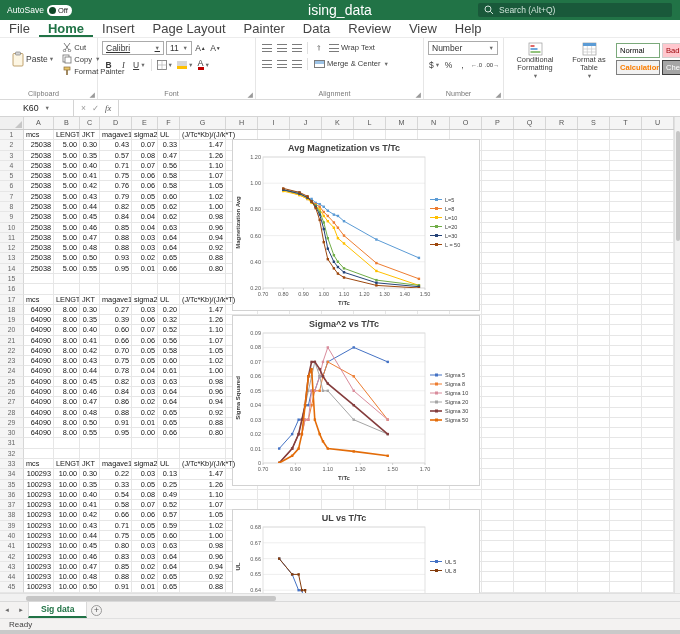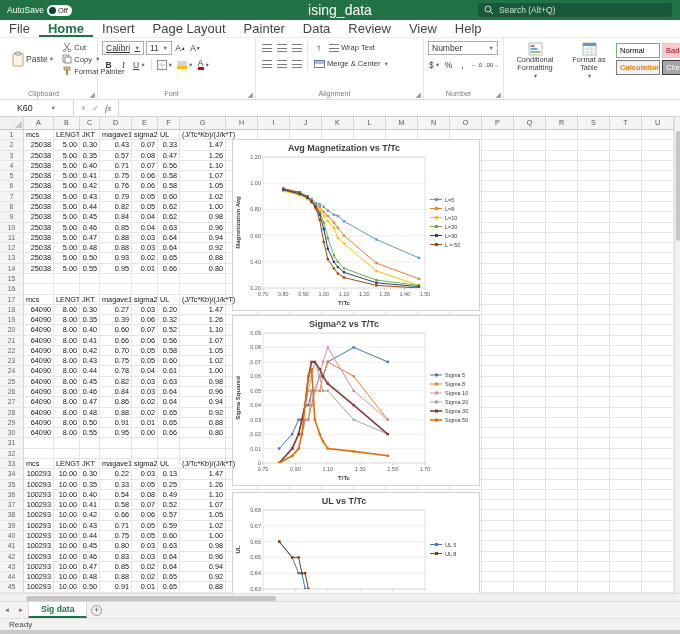--- a/index.html
+++ b/index.html
@@ -22,41 +22,41 @@
   
   .ribbon { height:62px; background:#fff; border-bottom:1px solid #d9d9d9; display:flex; }
   .rgroup { position:relative; border-right:1px solid #e6e6e6; padding:3px 3px 12px 4px; flex:none; }
   .glabel { position:absolute; bottom:1px; left:0; right:10px; text-align:center; font-size:7.2px; color:#7a7a7a; }
   .expander { position:absolute; bottom:0; right:2px; font-size:7px; color:#9a9a9a; cursor:pointer; }
   .rgrow { display:flex; align-items:center; gap:2px; margin-bottom:3px; }
   .sbtn { display:flex; align-items:center; gap:2px; font-size:7.6px; color:#3b3b3b; padding:1px 2px; cursor:pointer; white-space:nowrap; }
   .sq { min-width:13px; height:13px; display:flex; align-items:center; justify-content:center; font-size:8.5px; color:#3b3b3b; cursor:pointer; padding:0 1px; }
   .caret { font-size:5.5px; color:#6a6a6a; margin-left:1px; }
   .combo { border:1px solid #ababab; background:#fff; height:14px; display:flex; align-items:center; justify-content:space-between; padding:0 3px; font-size:8.5px; color:#333; cursor:pointer; }
-  .w64 { width:42px;text-decoration:underline; } .w24 { width:26px; }
+  .w64 { width:62px;text-decoration:underline; } .w24 { width:26px; }
   .vr { width:1px; height:12px; background:#e0e0e0; margin:0 2px; }
   .paste-btn { display:flex; align-items:center; font-size:8.5px; color:#3b3b3b; padding:1px 6px; cursor:pointer;justify-content:center; }
   .clip-small { display:flex; flex-direction:column; justify-content:flex-start; }
   .b { font-weight:bold; } .i { font-style:italic; font-family:"Liberation Serif", serif; } .u span:first-child { text-decoration:underline; }
   .fcic { border-bottom:3px solid #c00000; line-height:8px; font-size:9px; }
   .fillic { width:10px; height:8px; background:linear-gradient(#d6d6d6 0 5px, #ffc000 5px); display:inline-block; }
   .lic { width:10px; height:8px; background:repeating-linear-gradient(to bottom,#7b7b7b 0 1px,transparent 1px 3.5px); display:inline-block; }
   .mic { width:11px; height:8px; border:1px solid #7b7b7b; background:linear-gradient(#9dc3e6 0 3px,#fff 3px); display:inline-block; }
   .numbtns { display:flex; gap:1px; align-items:center; }
   .cfbtn { display:flex; flex-direction:column; align-items:center; font-size:7.4px; line-height:8px; color:#3b3b3b; padding:1px 3px; cursor:pointer; text-align:center; }
   .stylegal { display:grid; grid-template-columns:44px 44px; grid-auto-rows:15px; gap:2px; margin-top:2px; }
   .stcell { font-size:7.6px; display:flex; align-items:center; padding-left:3px; border:1px solid #d0d0d0; background:#fff; cursor:pointer; white-space:nowrap; overflow:hidden; }
   .st-normal { border:1px solid #7aa97a; }
   .st-bad { background:#ffc7ce; color:#9c0006; }
   .st-calc { background:#f2f2f2; color:#fa7d00; font-weight:bold; border:1px solid #7f7f7f; }
   .st-check { background:#a5a5a5; color:#fff; border:1px solid #3f3f3f; }
 
   
   .fbar { height:17px; display:flex; align-items:stretch; border-bottom:1px solid #d4d4d4; background:#fff; }
-  .namebox { width:74px; border-right:1px solid #d4d4d4; display:flex; align-items:center; justify-content:space-between; padding:0 17px; font-size:8.8px; color:#222; cursor:pointer; }
+  .namebox { width:74px; border-right:1px solid #d4d4d4; display:flex; align-items:center; justify-content:space-between; padding:0 23px; font-size:8.8px; color:#222; cursor:pointer; }
   .fxbtns { display:flex; align-items:center; gap:6px; padding:0 7px; border-right:1px solid #d4d4d4; color:#9a9a9a; }
   .fxb { font-size:8.5px; cursor:pointer; }
   .fx { font-style:italic; font-family:"Liberation Serif", serif; color:#555; }
   .finput { flex:1; background:#fff; cursor:text; }
 
   
   .sheetarea { position:relative; }
   .colhdr { display:flex; height:13px; background:#f5f5f5; border-bottom:1px solid #c9c9c9; }
   .chcell { flex:none; border-right:1px solid #d6d6d6; font-size:7.2px; color:#555; text-align:center; line-height:12px; }
   .corner { width:24px; position:relative; background:#f0f0f0; cursor:pointer; }
@@ -1119,21 +1119,21 @@
               <line x1="197" y1="86" x2="209" y2="86" stroke="#A5A5A5" stroke-width="1"></line>
               <rect x="202" y="84.5" width="3" height="3" fill="#A5A5A5"></rect>
               <text x="212" y="88" font-size="5.5" fill="#404040">Sigma 20</text>
               <line x1="197" y1="95" x2="209" y2="95" stroke="#843C3C" stroke-width="1.6"></line>
               <rect x="202" y="93.5" width="3" height="3" fill="#843C3C"></rect>
               <text x="212" y="97" font-size="5.5" fill="#404040">Sigma 30</text>
               <line x1="197" y1="104" x2="209" y2="104" stroke="#E36C09" stroke-width="1.6"></line>
               <rect x="202" y="102.5" width="3" height="3" fill="#E36C09"></rect>
               <text x="212" y="106" font-size="5.5" fill="#404040">Sigma 50</text>
             </svg></div>
-          <div class="chartbox" style="left: 232px; top: 362px; width: 248px; height: 104px;"><svg width="248" height="120" style="font-family: &quot;Liberation Sans&quot;, sans-serif;">
+          <div class="chartbox" style="left: 232px; top: 379px; width: 248px; height: 104px;"><svg width="248" height="120" style="font-family: &quot;Liberation Sans&quot;, sans-serif;">
               <clipPath id="cp2">
                 <rect x="30" y="17" width="162" height="79"></rect>
               </clipPath>
               <text x="111" y="11" text-anchor="middle" font-size="9" font-weight="bold" fill="#404040">UL vs T/Tc</text>
               <line x1="30" y1="96" x2="192" y2="96" stroke="#e8e8e8" stroke-width="0.7"></line>
               <text x="28" y="98" text-anchor="end" font-size="5.5" fill="#595959">0.63</text>
               <line x1="30" y1="80.2" x2="192" y2="80.2" stroke="#e8e8e8" stroke-width="0.7"></line>
               <text x="28" y="82.2" text-anchor="end" font-size="5.5" fill="#595959">0.64</text>
               <line x1="30" y1="64.4" x2="192" y2="64.4" stroke="#e8e8e8" stroke-width="0.7"></line>
               <text x="28" y="66.4" text-anchor="end" font-size="5.5" fill="#595959">0.65</text>

